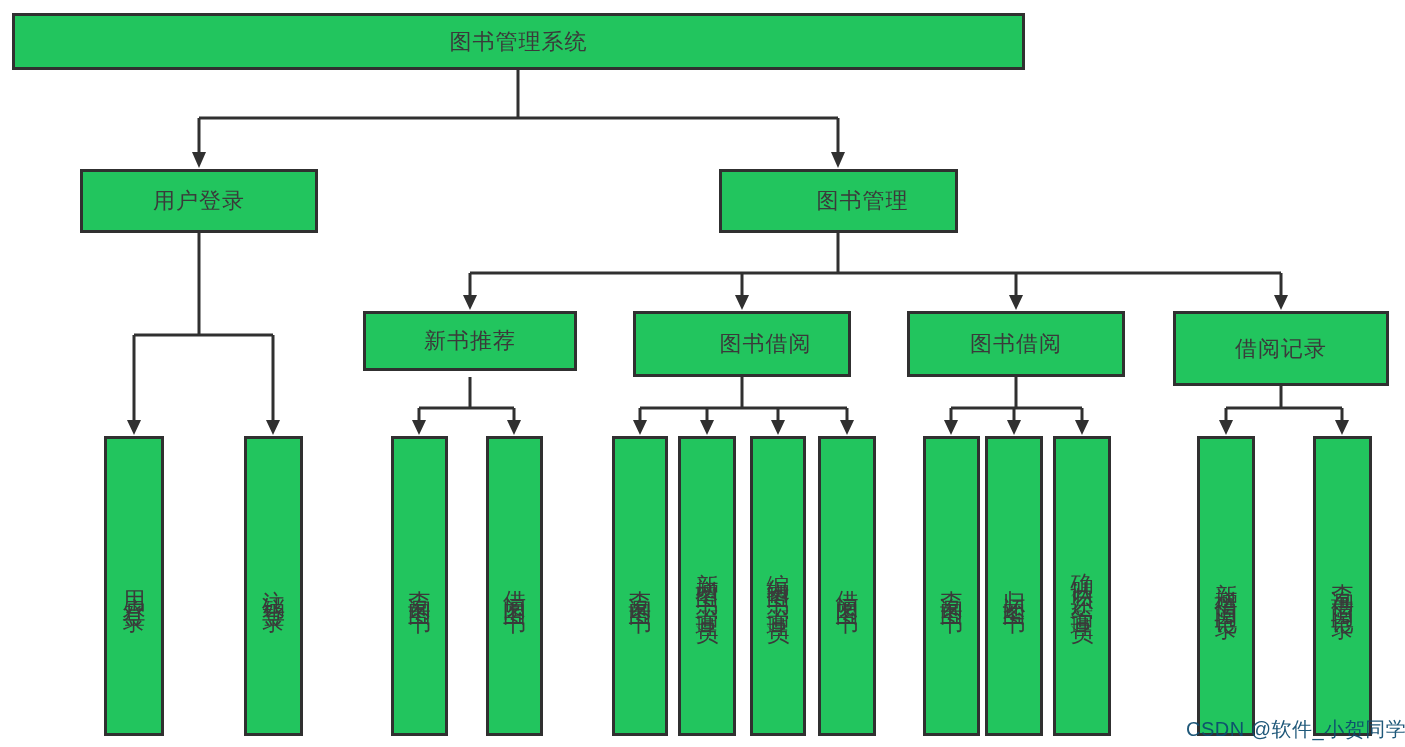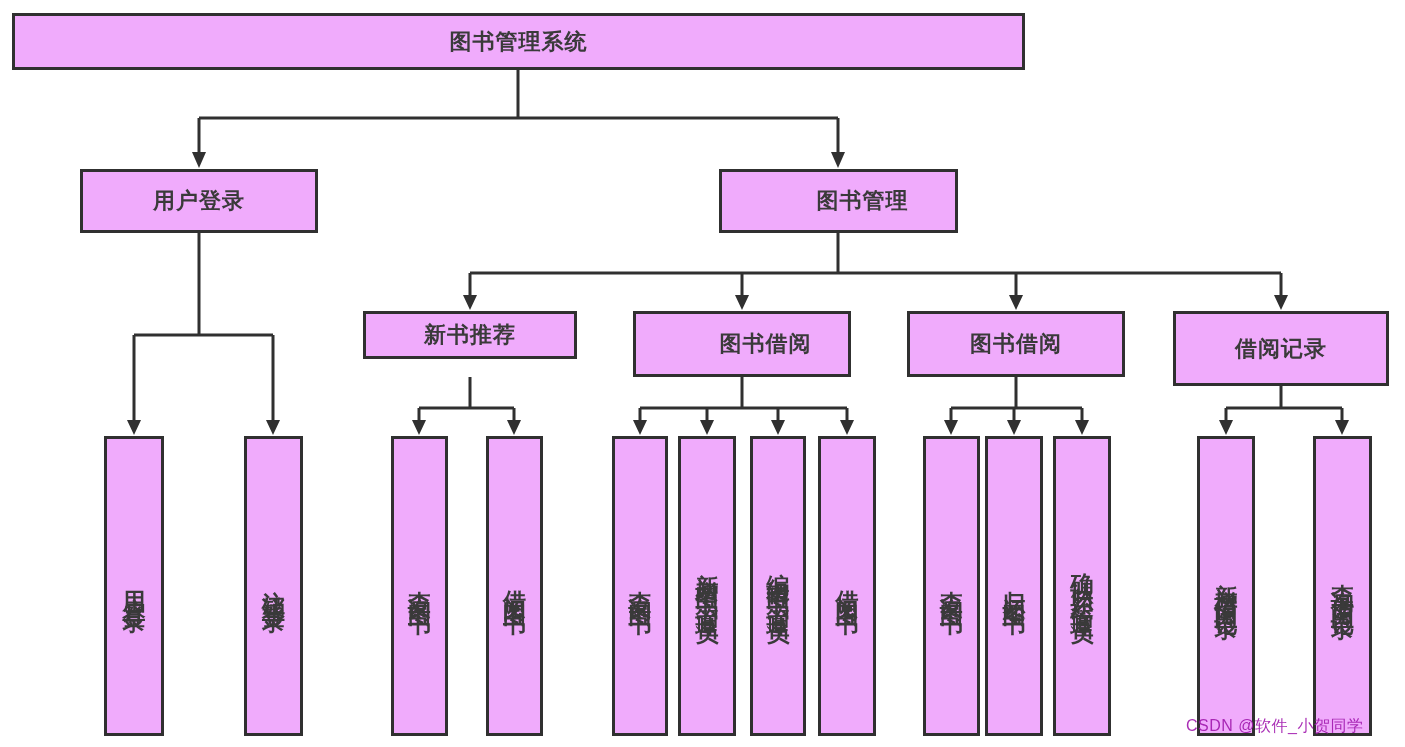--- a/index.html
+++ b/index.html
@@ -11,60 +11,59 @@
     color:#333333;
     overflow:hidden;
   }
   #connectors{position:absolute;left:0;top:0;width:1405px;height:747px;}
   #connectors path{stroke:#303030;stroke-width:3;fill:none;}
   #connectors polygon{fill:#303030;stroke:none;}
   .node{
     position:absolute;
     box-sizing:border-box;
     border:3px solid #303030;
-    background:#f0abfc;
+    background:#22c55e;
     display:flex;align-items:center;justify-content:center;
     text-align:center;
     font-size:22px;
     color:#3a3a3a;
     letter-spacing:1px;
-    font-weight:bold;
   }
   .node.vert{
     writing-mode:vertical-rl;
     font-size:23px;
     letter-spacing:7px;
     line-height:1;
     padding:6px 0;
   }
   .root{left:12px;top:13px;width:1013px;height:57px;}
   .l2a{left:80px; top:169px;width:238px;height:64px;}
   .l2b{left:719px;top:169px;width:239px;height:64px;padding-left:48px;}
-  .l3a{left:363px; top:311px;width:214px;height:48px;}
+  .l3a{left:363px; top:311px;width:214px;height:60px;}
   .l3b{left:633px; top:311px;width:218px;height:66px;padding-left:47px;}
   .l3c{left:907px; top:311px;width:218px;height:66px;}
   .l3d{left:1173px;top:311px;width:216px;height:75px;}
   .b1 {left:104px; top:436px;width:60px;height:300px;}
   .b2 {left:244px; top:436px;width:59px;height:300px;}
   .b3 {left:391px; top:436px;width:57px;height:300px;}
   .b4 {left:486px; top:436px;width:57px;height:300px;}
   .b5 {left:612px; top:436px;width:56px;height:300px;}
   .b6 {left:678px; top:436px;width:58px;height:300px;}
   .b7 {left:750px; top:436px;width:56px;height:300px;}
   .b8 {left:818px; top:436px;width:58px;height:300px;}
   .b9 {left:923px; top:436px;width:57px;height:300px;}
   .b10{left:985px; top:436px;width:58px;height:300px;}
   .b11{left:1053px;top:436px;width:58px;height:300px;}
   .b12{left:1197px;top:436px;width:58px;height:300px;}
   .b13{left:1313px;top:436px;width:59px;height:300px;}
   .watermark{
     position:absolute;
     left:1186px;top:716px;
-    font-size:16px;
-    color:#a21caf;
+    font-size:20px;
+    color:#0c4a6e;
     letter-spacing:0.5px;
     white-space:nowrap;
     z-index:5;
     opacity:0.92;
   }
 </style>
 </head>
 <body>
 
 <div id="canvas">

